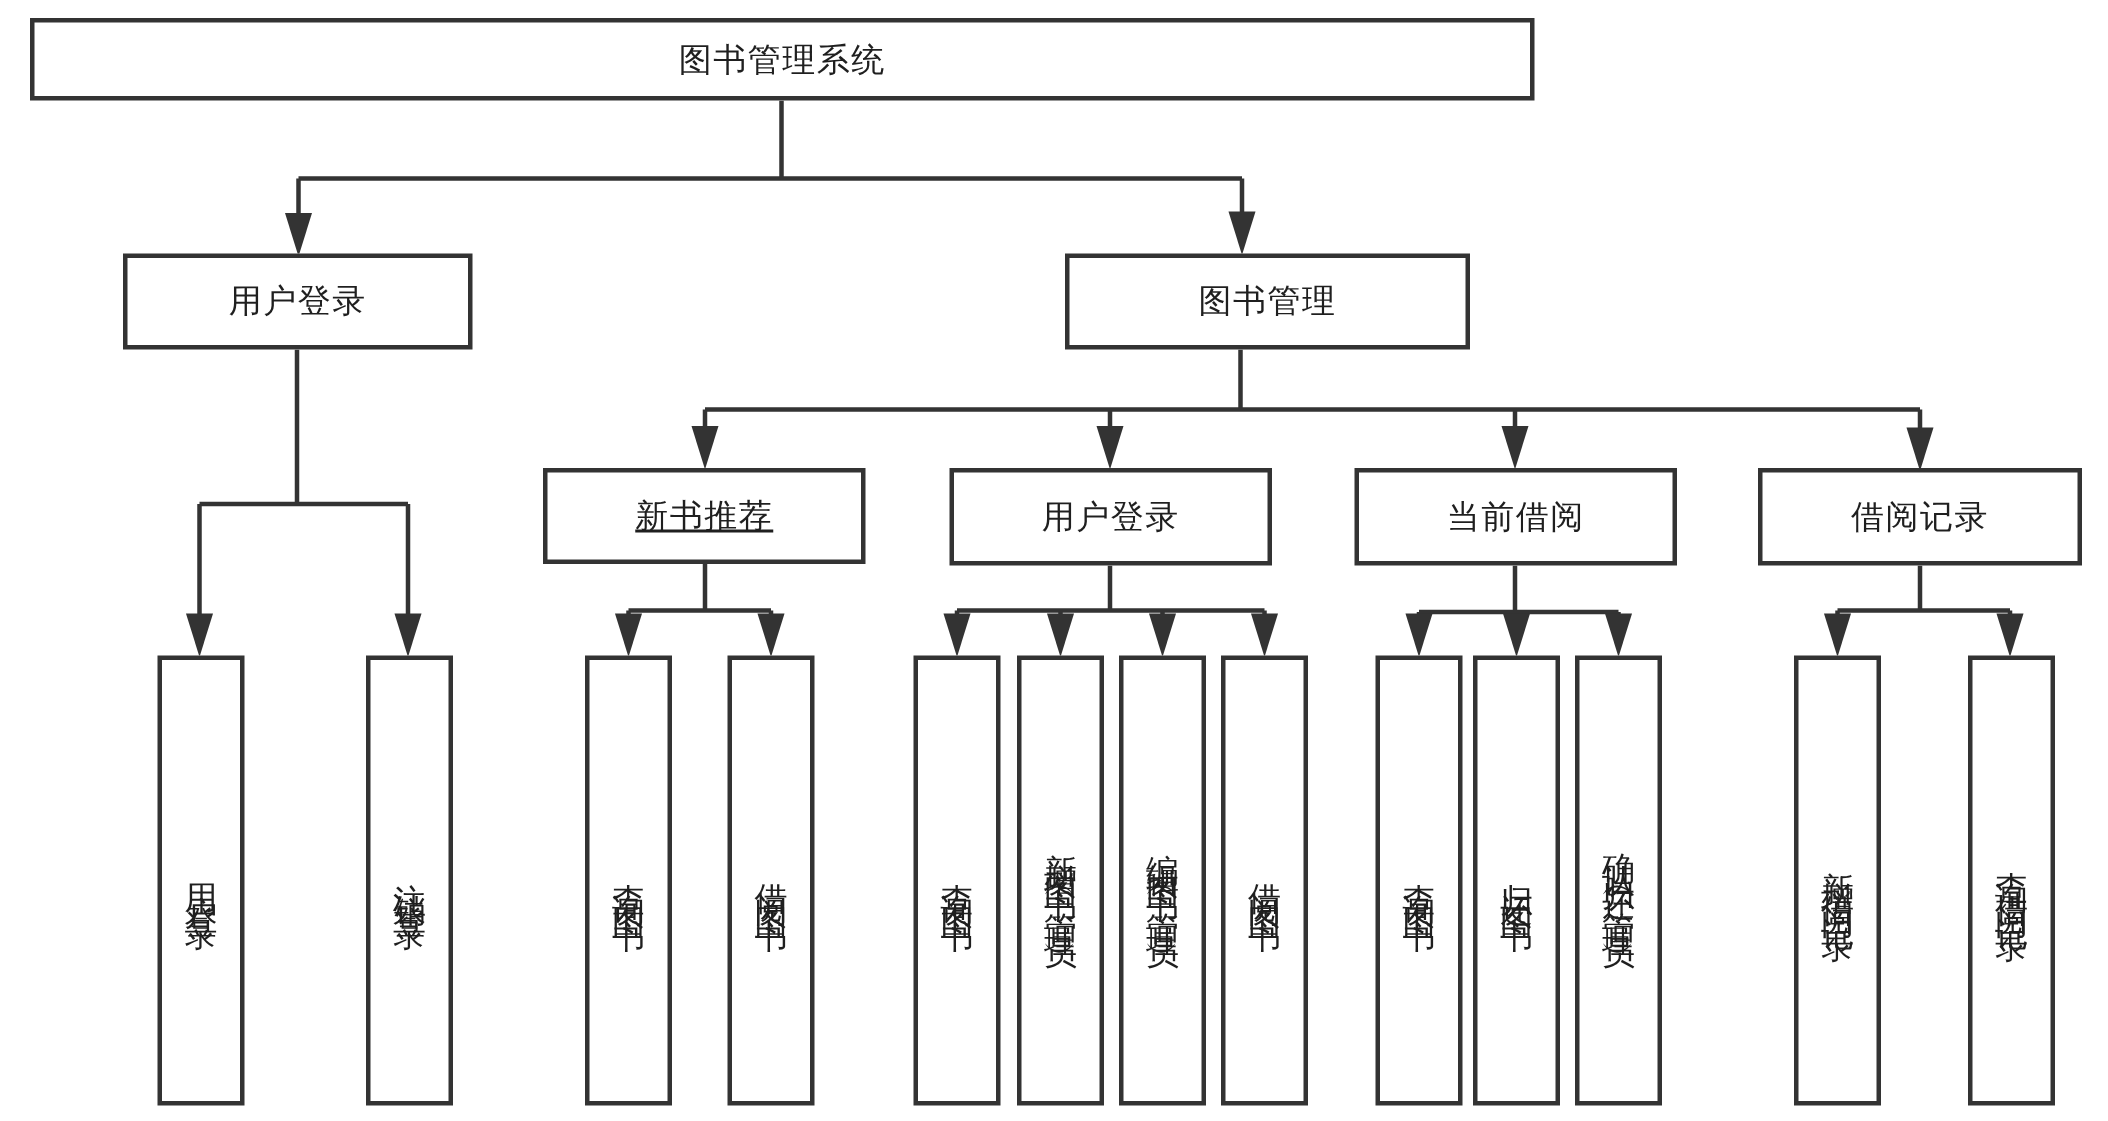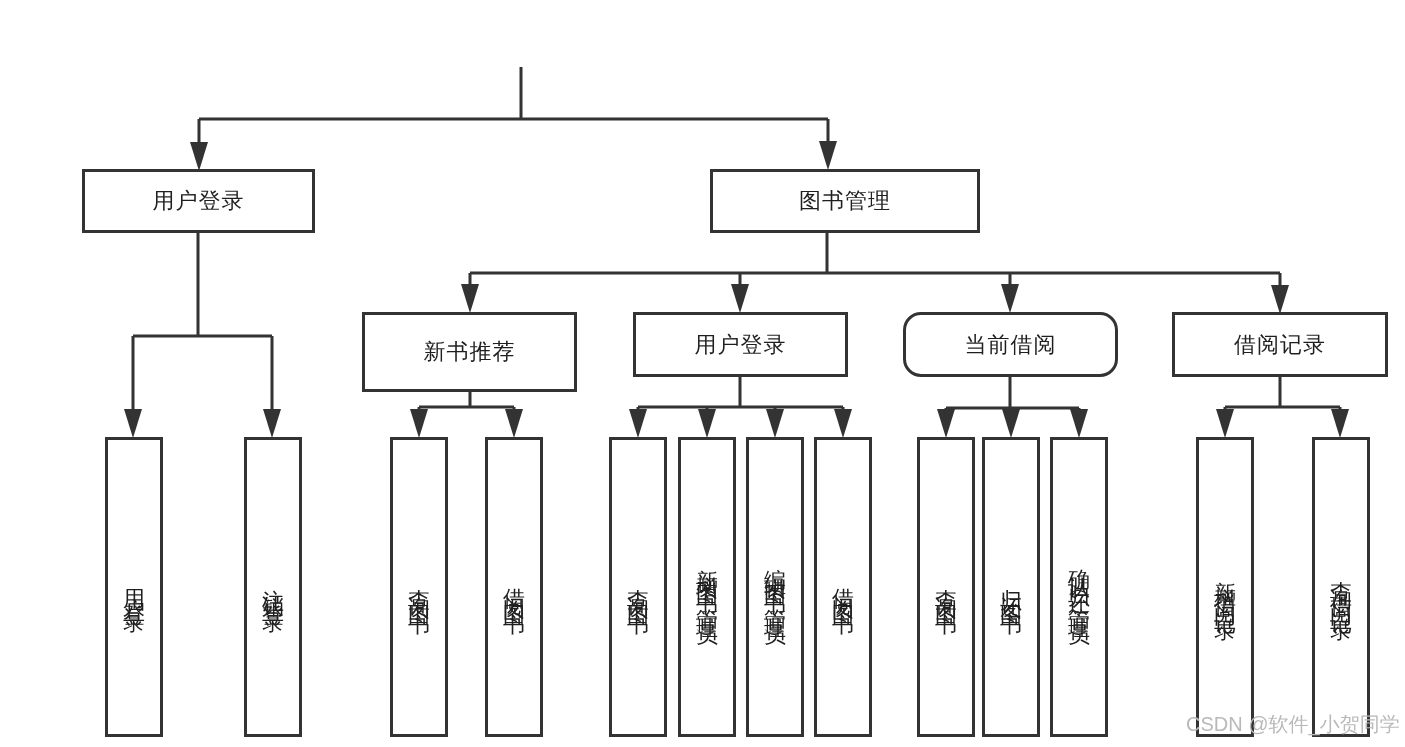--- a/index.html
+++ b/index.html
@@ -91,35 +91,38 @@
     <polygon points="707,438 698,409 716,409"></polygon>
     <polygon points="775,438 766,409 784,409"></polygon>
     <polygon points="843,438 834,409 852,409"></polygon>
     <polygon points="946,438 937,409 955,409"></polygon>
     <polygon points="1011,438 1002,409 1020,409"></polygon>
     <polygon points="1079,438 1070,409 1088,409"></polygon>
     <polygon points="1225,438 1216,409 1234,409"></polygon>
     <polygon points="1340,438 1331,409 1349,409"></polygon>
   </svg>
 
+  <div class="box h" style="left:20px; top:12px; width:1003px; height:55px;">
+    <span>图书管理系统</span>
+  </div>
 
   <div class="box h" style="left:82px; top:169px; width:233px; height:64px;">
     <span>用户登录</span>
   </div>
   <div class="box h" style="left:710px; top:169px; width:270px; height:64px;">
     <span>图书管理</span>
   </div>
 
-  <div class="box h" style="left:362px; top:312px; width:215px; height:80px;">
+  <div class="box h" style="left:362px; top:312px; width:215px; height:64px;text-decoration:underline;">
     <span>新书推荐</span>
   </div>
   <div class="box h" style="left:633px; top:312px; width:215px; height:65px;">
     <span>用户登录</span>
   </div>
-  <div class="box h" style="left:903px; top:312px; width:215px; height:65px;border-radius:18px;">
+  <div class="box h" style="left:903px; top:312px; width:215px; height:65px;">
     <span>当前借阅</span>
   </div>
   <div class="box h" style="left:1172px; top:312px; width:216px; height:65px;">
     <span>借阅记录</span>
   </div>
 
   <div class="box v" style="left:105px; top:437px; width:58px; height:300px;">
     <span>用户登录</span>
   </div>
   <div class="box v" style="left:244px; top:437px; width:58px; height:300px;">
@@ -156,15 +159,14 @@
     <span>确认归还（管理员）</span>
   </div>
 
   <div class="box v" style="left:1196px; top:437px; width:58px; height:300px;">
     <span>新增借阅记录</span>
   </div>
   <div class="box v" style="left:1312px; top:437px; width:58px; height:300px;">
     <span>查询借阅记录</span>
   </div>
 
-  <div class="watermark">CSDN @软件_小贺同学</div>
 
 </div>
 
 </body></html>

